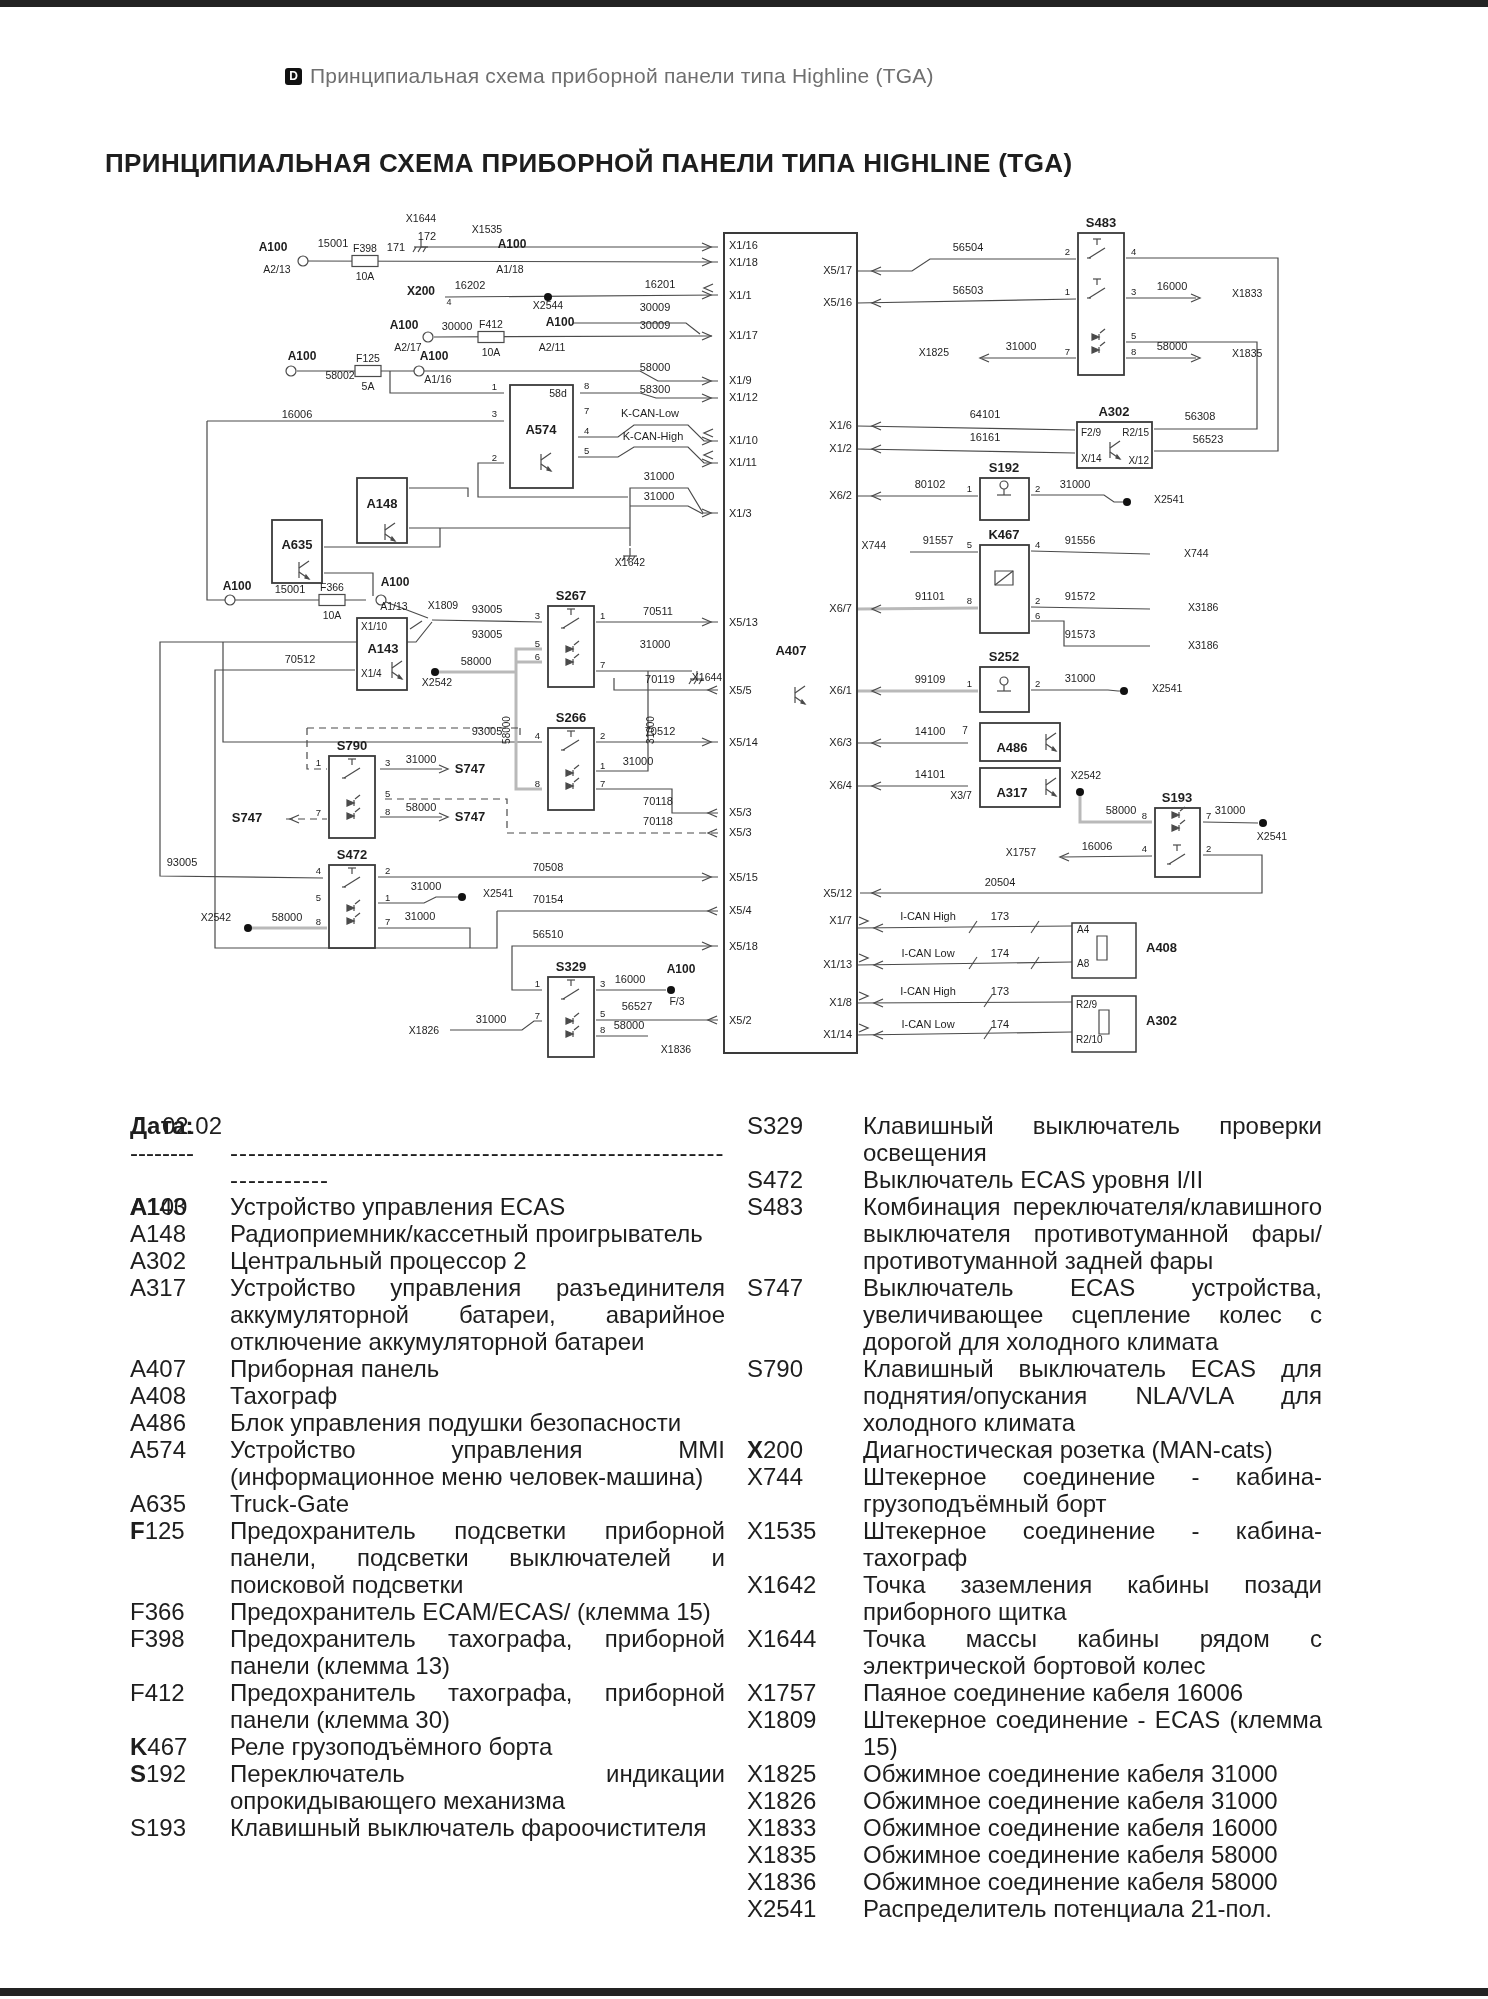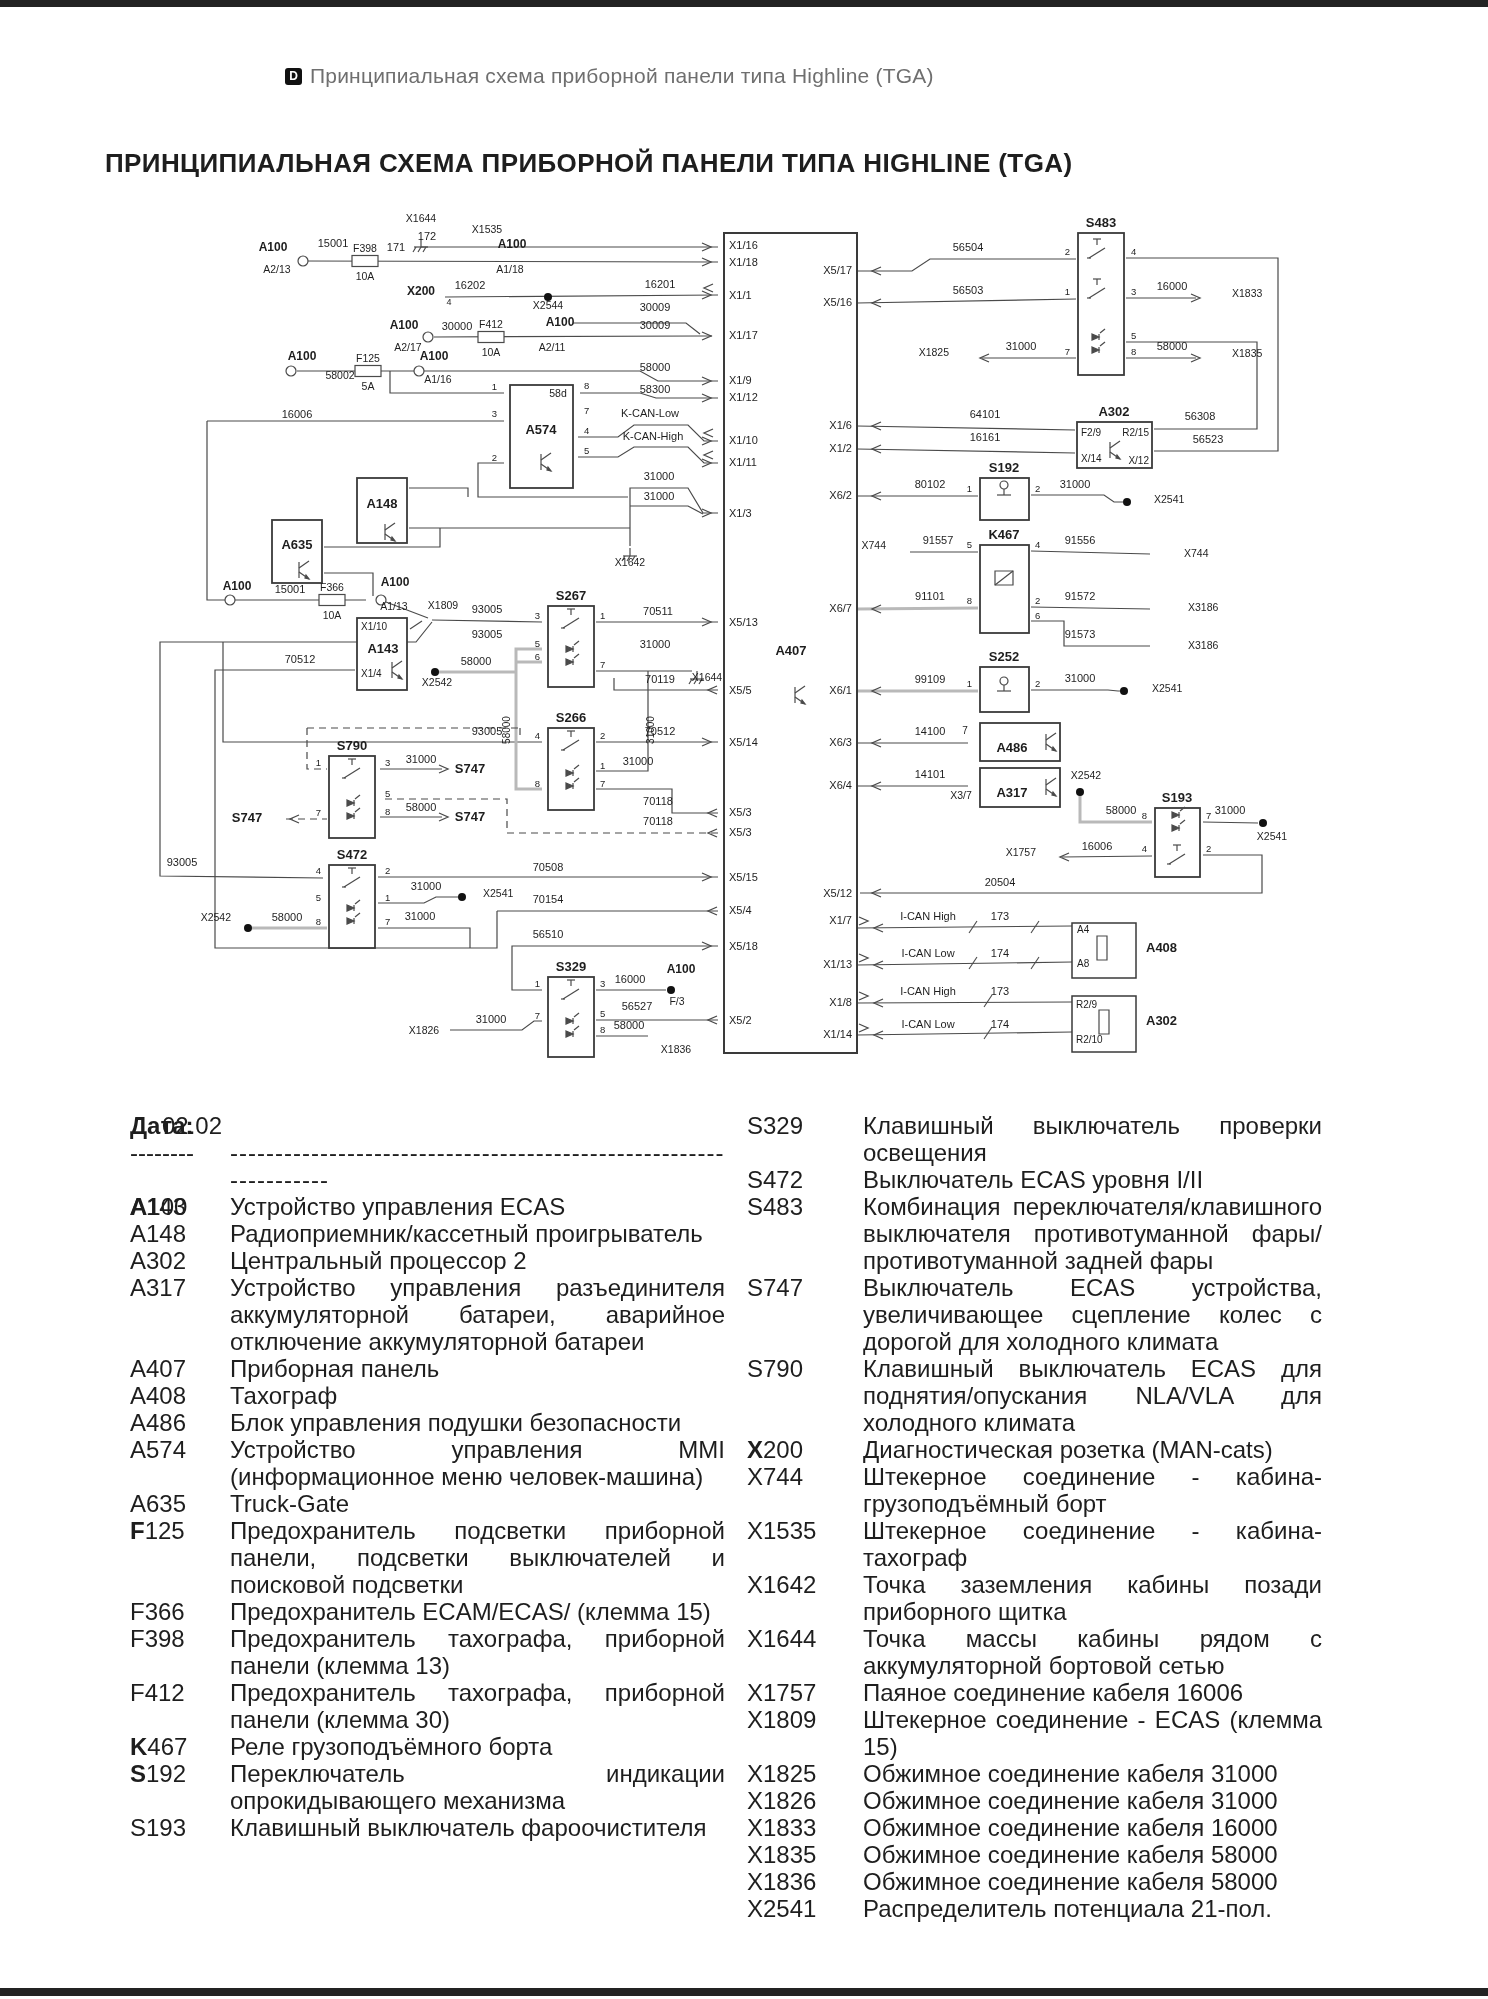--- a/index.html
+++ b/index.html
@@ -759,21 +759,21 @@
       <div class="lrow">
         <span class="code">X1535</span>
         <div class="desc">Штекерное соединение - кабина-тахограф</div>
       </div>
       <div class="lrow">
         <span class="code">X1642</span>
         <div class="desc">Точка заземления кабины позади приборного щитка</div>
       </div>
       <div class="lrow">
         <span class="code">X1644</span>
-        <div class="desc">Точка массы кабины рядом с аккумуляторной бортовой сетью</div>
+        <div class="desc">Точка массы кабины рядом с электрической бортовой колес</div>
       </div>
       <div class="lrow">
         <span class="code">X1757</span>
         <div class="desc">Паяное соединение кабеля 16006</div>
       </div>
       <div class="lrow">
         <span class="code">X1809</span>
         <div class="desc">Штекерное соединение - ECAS (клемма 15)</div>
       </div>
       <div class="lrow">

